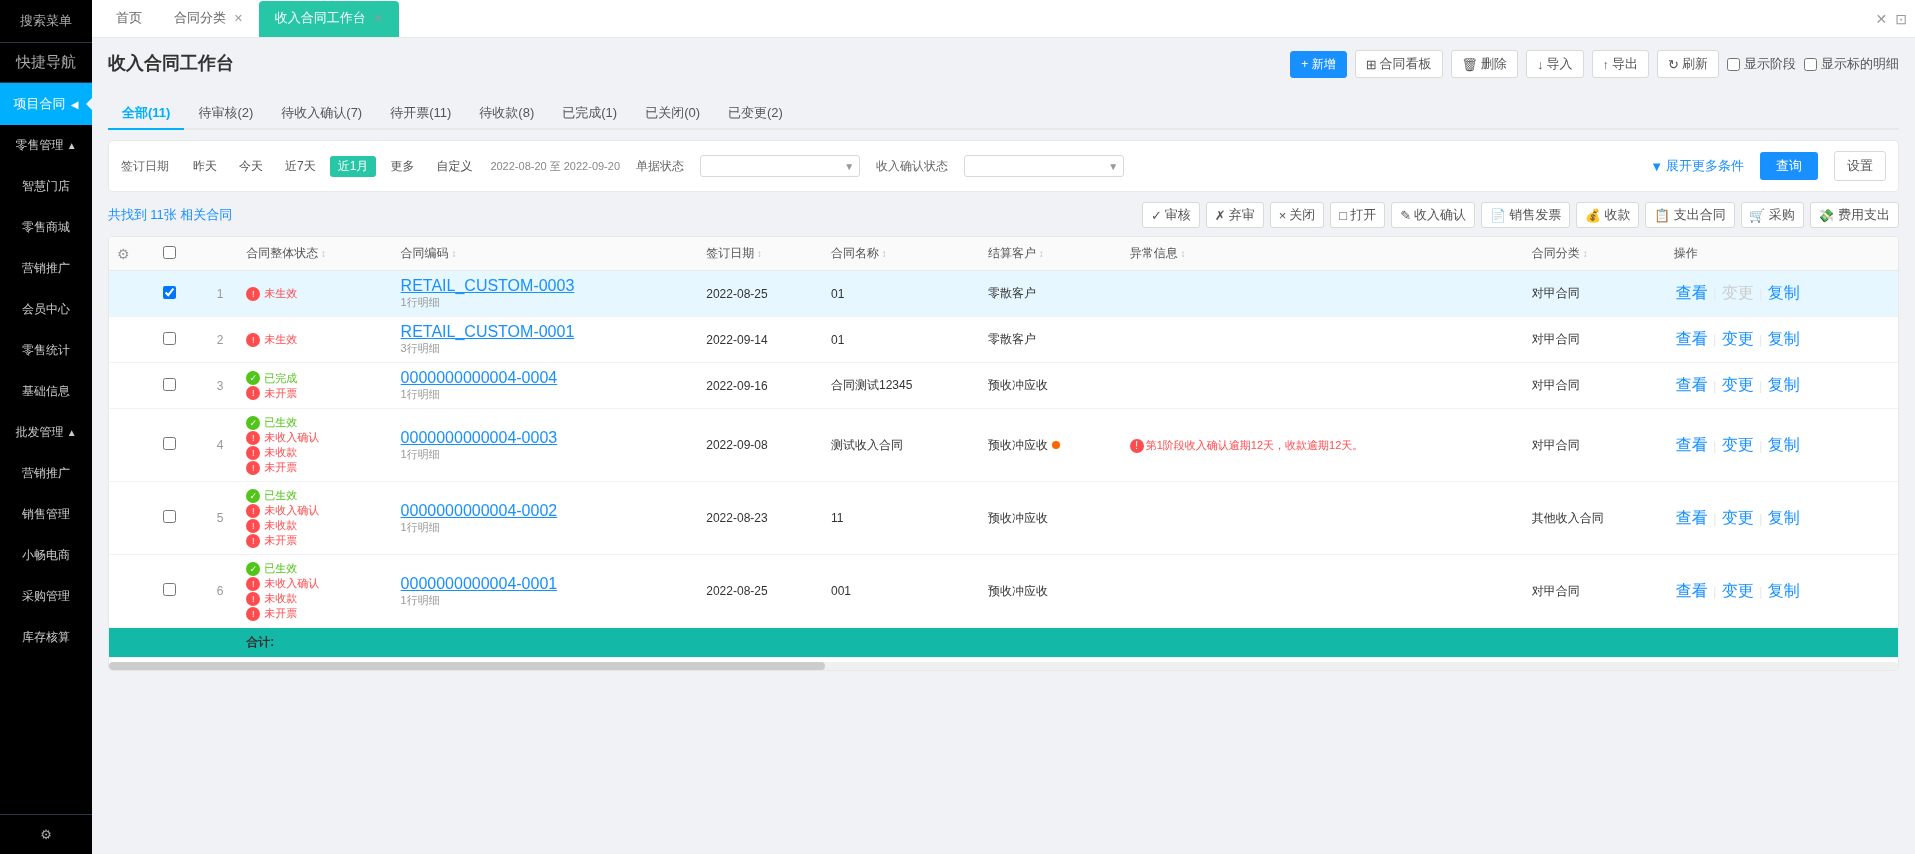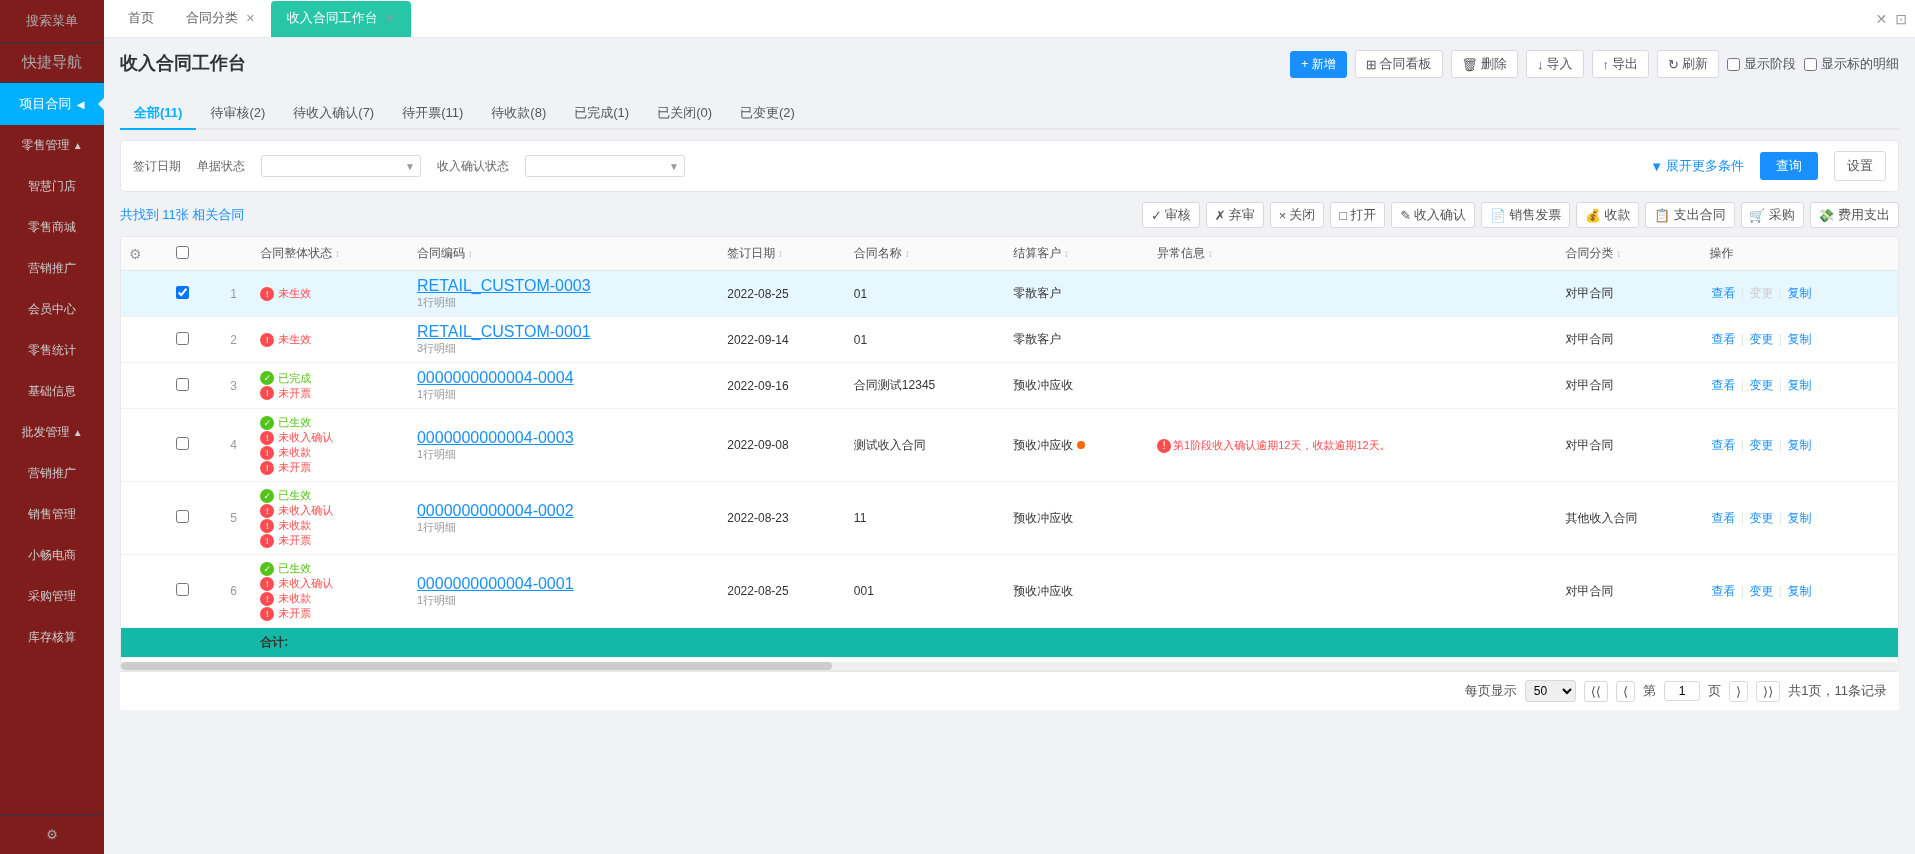--- a/index.html
+++ b/index.html
@@ -1,19 +1,19 @@
 <!DOCTYPE html>
 <html><head>
   <meta charset="utf-8">
   <style>
     * { box-sizing: border-box; margin: 0; padding: 0; font-family: 'Microsoft YaHei', Arial, sans-serif; font-size: 13px; }
     body { background: #f0f2f5; display: flex; height: 854px; overflow: hidden; }
 
     
-    .sidebar { width: 104px; background: #7f1d1d; display: flex; flex-direction: column; height: 100%; color: #ccc; }
+    .sidebar { width: 92px; background: #000000; display: flex; flex-direction: column; height: 100%; color: #ccc; }
     .sidebar-search { padding: 12px 8px; color: #aaa; font-size: 13px; cursor: pointer; text-align: center; border-bottom: 1px solid #2d3447; }
     .sidebar-nav { padding: 10px 8px; color: #aaa; font-size: 15px; cursor: pointer; text-align: center; border-bottom: 1px solid #2d3447; }
     .sidebar-item { padding: 12px 0; text-align: center; color: #ccc; cursor: pointer; font-size: 12px; position: relative; }
     .sidebar-item.active { background: #00b0ff; color: #fff; }
     .sidebar-item.active::after { content: ''; position: absolute; right: 0; top: 50%; transform: translateY(-50%); border: 6px solid transparent; border-right-color: #f0f2f5; }
     .sidebar-bottom { margin-top: auto; padding: 12px 8px; text-align: center; color: #aaa; cursor: pointer; border-top: 1px solid #2d3447; }
 
     
     .main-area { flex: 1; display: flex; flex-direction: column; overflow: hidden; }
 
@@ -65,21 +65,21 @@
     
     .table-container { background: #fff; border: 1px solid #e8e8e8; border-radius: 4px; overflow: auto; }
     table { width: 100%; border-collapse: collapse; min-width: 900px; }
     th { background: #fafafa; border-bottom: 1px solid #e8e8e8; padding: 8px 8px; text-align: left; color: #555; font-weight: normal; font-size: 12px; white-space: nowrap; }
     td { border-bottom: 1px solid #f0f2f5; padding: 6px 8px; font-size: 12px; color: #333; vertical-align: middle; }
     tr.selected td { background: #e6f7ff; }
     .th-sort { cursor: pointer; }
     .th-sort::after { content: ' ↕'; color: #bbb; font-size: 10px; }
     .status-icon { display: inline-block; width: 14px; height: 14px; border-radius: 50%; text-align: center; line-height: 14px; font-size: 10px; margin-right: 2px; }
     .link-text { color: #1890ff; cursor: pointer; text-decoration: underline; font-size: 16px; }
-    .op-btn { color: #1890ff; cursor: pointer; font-size: 12px; margin: 0 2px; }
+    .op-btn { color: #1890ff; cursor: pointer; font-size: 16px; margin: 0 2px; }
     .op-sep { color: #e8e8e8; }
     .tfoot-row td { background: #14b8a6; font-weight: bold; }
     .warn-text { color: #ff4d4f; font-size: 11px; }
     .warn-icon { display: inline-block; width: 14px; height: 14px; border-radius: 50%; background: #ff4d4f; color: #fff; text-align: center; line-height: 14px; font-size: 10px; margin-right: 2px; }
     .orange-dot { display: inline-block; width: 8px; height: 8px; border-radius: 50%; background: #ff6600; margin-left: 4px; vertical-align: middle; }
 
     
     .pagination { display: flex; align-items: center; justify-content: flex-end; padding: 8px 12px; gap: 8px; font-size: 12px; color: #555; background: #fff; border-top: 1px solid #e8e8e8; }
     .page-size-select { border: 1px solid #d9d9d9; border-radius: 3px; padding: 2px 4px; font-size: 12px; }
     .page-btn { border: 1px solid #d9d9d9; background: #fff; border-radius: 3px; padding: 2px 6px; cursor: pointer; color: #555; }
@@ -180,20 +180,29 @@
       <div class="filter-tab">待开票(11)</div>
       <div class="filter-tab">待收款(8)</div>
       <div class="filter-tab">已完成(1)</div>
       <div class="filter-tab">已关闭(0)</div>
       <div class="filter-tab">已变更(2)</div>
     </div>
 
     <div class="search-area">
       <div class="search-row">
         <span class="search-label">签订日期</span>
+        <div class="date-options">
+          <span class="date-option">昨天</span>
+          <span class="date-option">今天</span>
+          <span class="date-option">近7天</span>
+          <span class="date-option active">近1月</span>
+          <span class="date-option">更多</span>
+          <span class="date-option">自定义</span>
+          <span class="date-range">2022-08-20 至 2022-09-20</span>
+        </div>
         <span class="search-label">单据状态</span>
         <div class="select-wrapper">
           <select class="search-select">
             <option value=""></option>
           </select>
           <span class="select-arrow">▼</span>
         </div>
         <span class="search-label">收入确认状态</span>
         <div class="select-wrapper">
           <select class="search-select">
@@ -542,30 +551,14 @@
             <td></td>
           </tr>
         </tfoot>
       </table>
 
       <div class="scrollbar-h">
         <div class="scrollbar-thumb"></div>
       </div>
     </div>
 
-    <div class="pagination">
-      <span>每页显示</span>
-      <select class="page-size-select">
-        <option>50</option>
-        <option>100</option>
-        <option>200</option>
-      </select>
-      <button class="page-btn">⟨⟨</button>
-      <button class="page-btn">⟨</button>
-      <span>第</span>
-      <input class="page-input" type="text" value="1" style="">
-      <span>页</span>
-      <button class="page-btn">⟩</button>
-      <button class="page-btn">⟩⟩</button>
-      <span>共1页，11条记录</span>
-    </div>
   </div>
 </div>
 
 </body></html>

